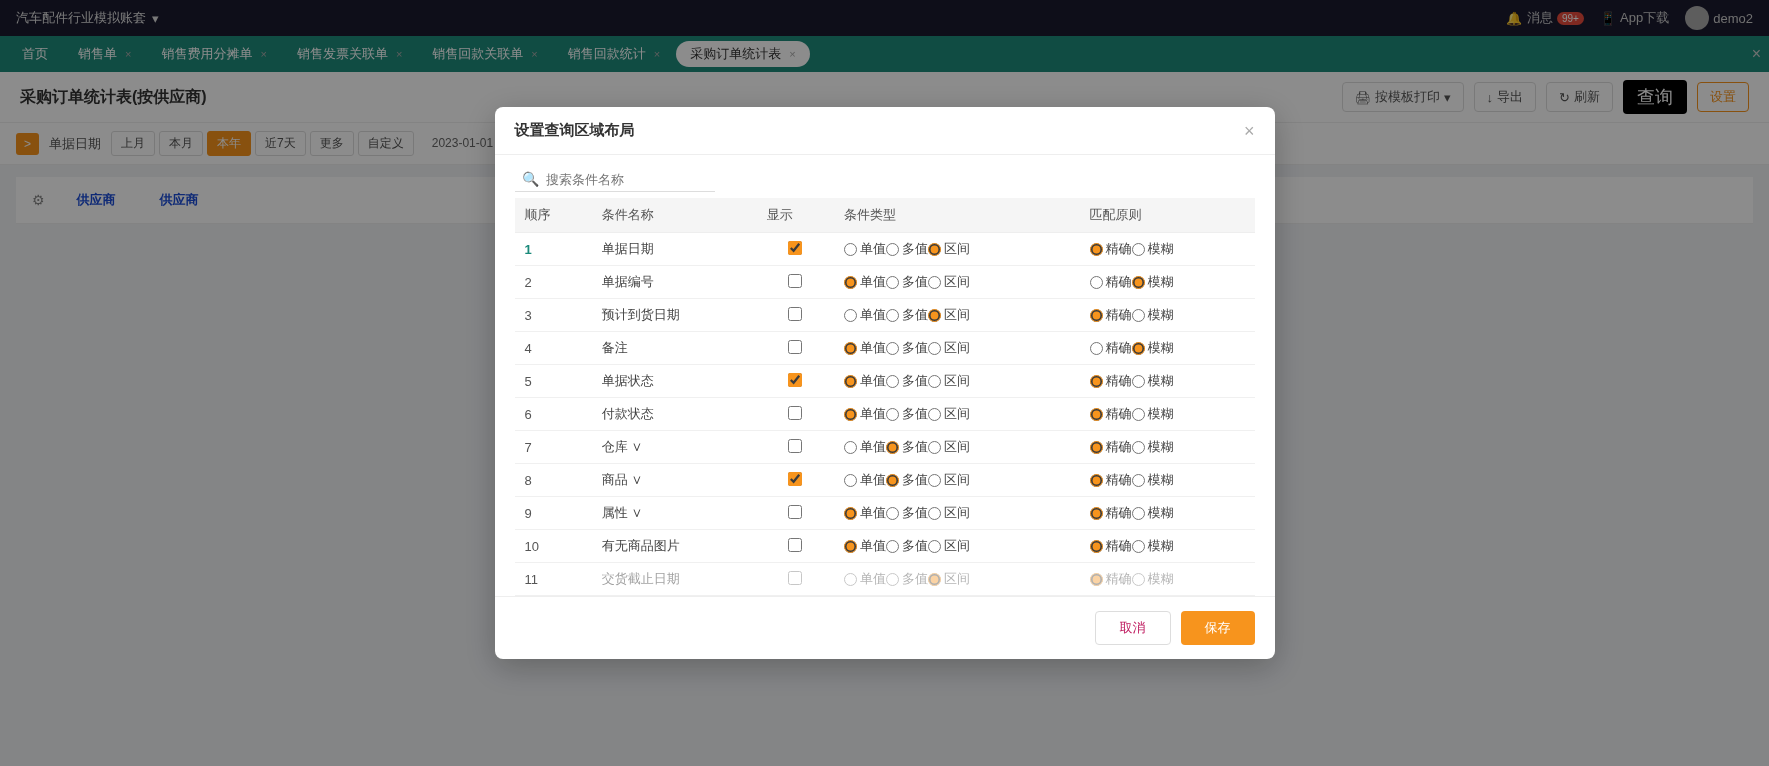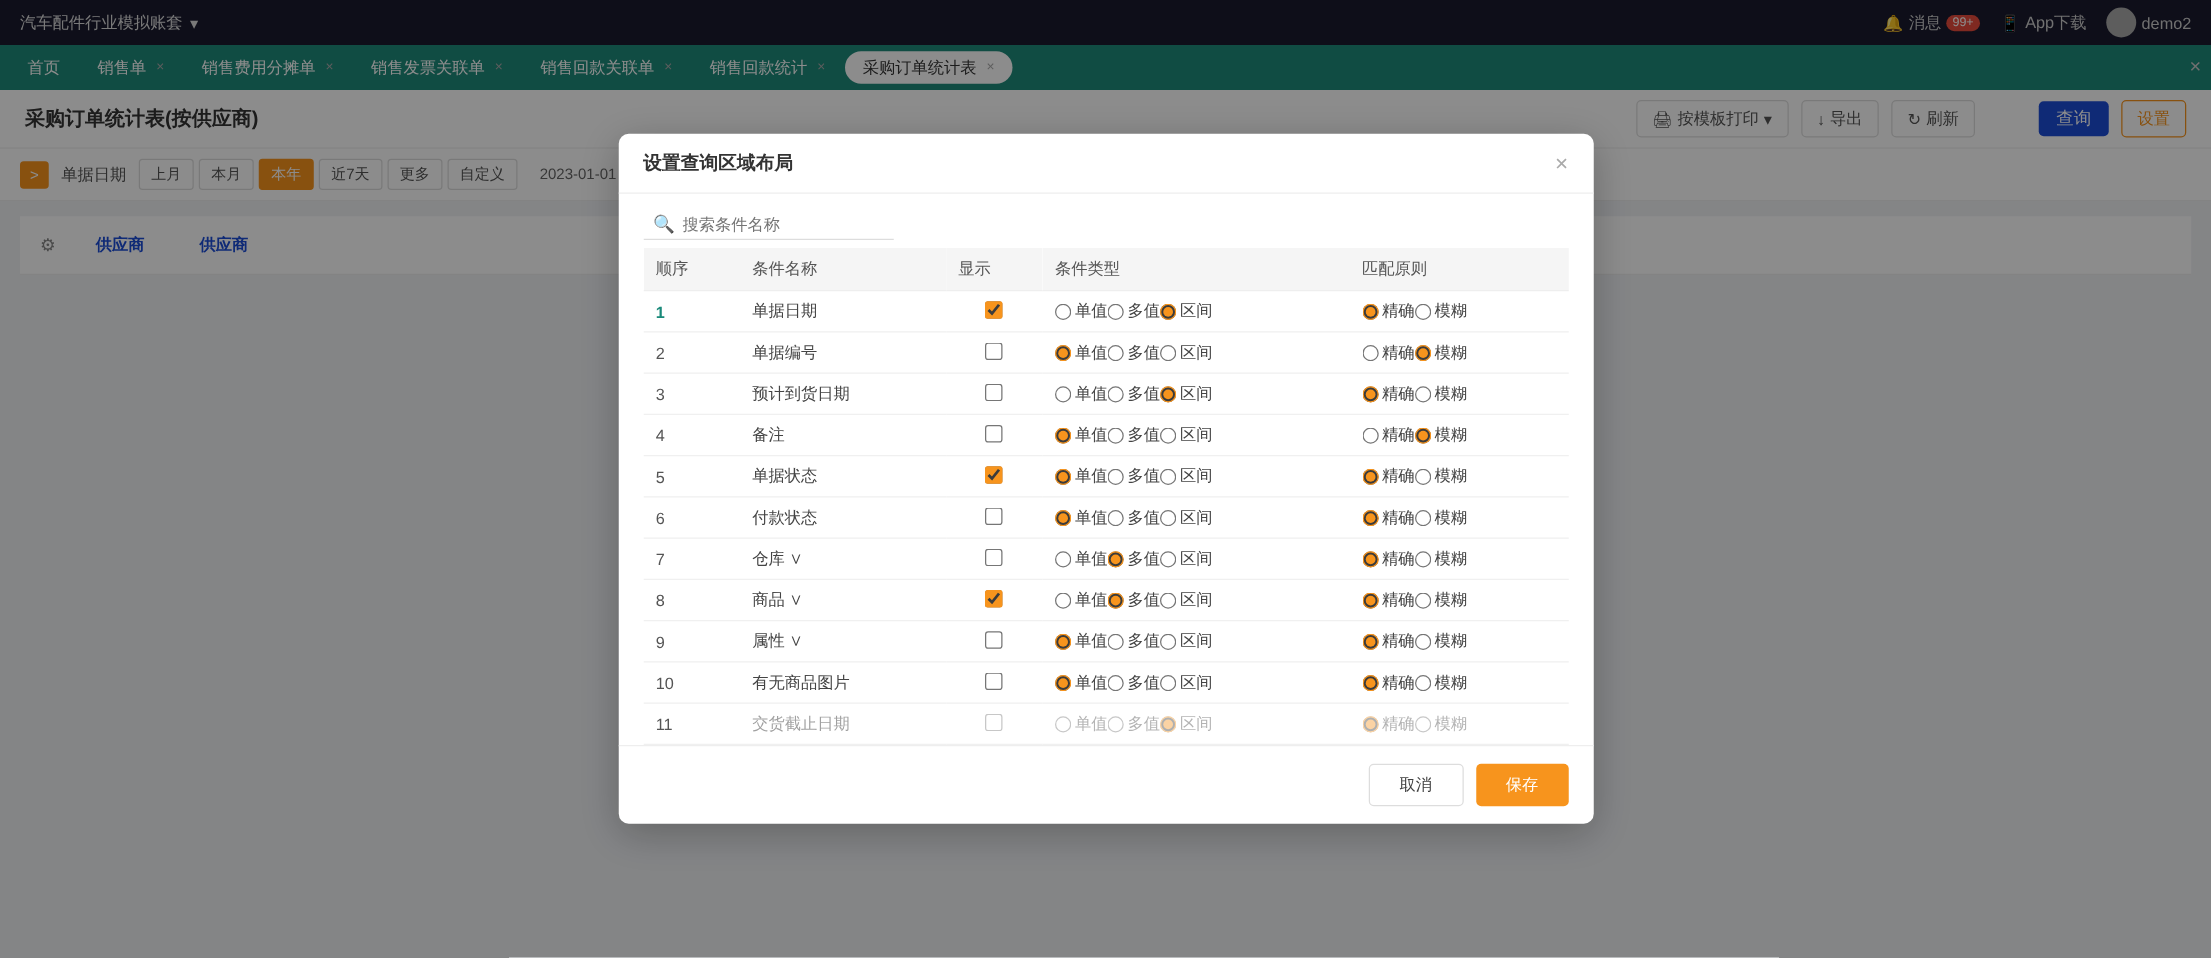--- a/index.html
+++ b/index.html
@@ -47,21 +47,21 @@
       background: #fff;
       padding: 8px 20px;
       display: flex;
       align-items: center;
       justify-content: space-between;
       border-bottom: 1px solid #eee;
     }
     .page-title { font-size: 16px; font-weight: bold; color: #333; }
     .header-actions { display: flex; align-items: center; gap: 10px; }
     .btn-outline { border: 1px solid #ddd; background: #fff; padding: 5px 12px; border-radius: 4px; cursor: pointer; font-size: 13px; display: flex; align-items: center; gap: 4px; color: #555; }
-    .btn-orange { background: #1d4ed8; color: #fff; border: none; padding: 5px 14px; border-radius: 4px; cursor: pointer; font-size: 14px; margin-left: 41px; }
+    .btn-orange { background: #000000; color: #fff; border: none; padding: 5px 14px; border-radius: 4px; cursor: pointer; font-size: 18px; }
     .btn-orange-outline { border: 1px solid #f7941d; color: #f7941d; background: #fff; padding: 5px 12px; border-radius: 4px; cursor: pointer; font-size: 13px; }
 
     
     .filter-bar {
       background: #fff;
       padding: 8px 16px;
       display: flex;
       align-items: center;
       gap: 10px;
       border-bottom: 1px solid #eee;
@@ -190,21 +190,21 @@
     input[type="checkbox"] { accent-color: #f7941d; width: 14px; height: 14px; cursor: pointer; }
 
     
     .modal-footer {
       padding: 14px 20px;
       border-top: 1px solid #eee;
       display: flex;
       justify-content: flex-end;
       gap: 10px;
     }
-    .btn-cancel { border: 1px solid #ddd; background: #fff; padding: 7px 24px; border-radius: 4px; cursor: pointer; font-size: 13px; color: #404040; }
+    .btn-cancel { border: 1px solid #ddd; background: #fff; padding: 7px 24px; border-radius: 4px; cursor: pointer; font-size: 13px; color: #be185d; }
     .btn-save { background: #f7941d; color: #fff; border: none; padding: 7px 24px; border-radius: 4px; cursor: pointer; font-size: 13px; }
 
     
     .gear-cell { color: #888; font-size: 14px; }
 
     
     .modal-table::-webkit-scrollbar { width: 6px; }
     .modal-table::-webkit-scrollbar-thumb { background: #ddd; border-radius: 3px; }
   </style>
 </head>

